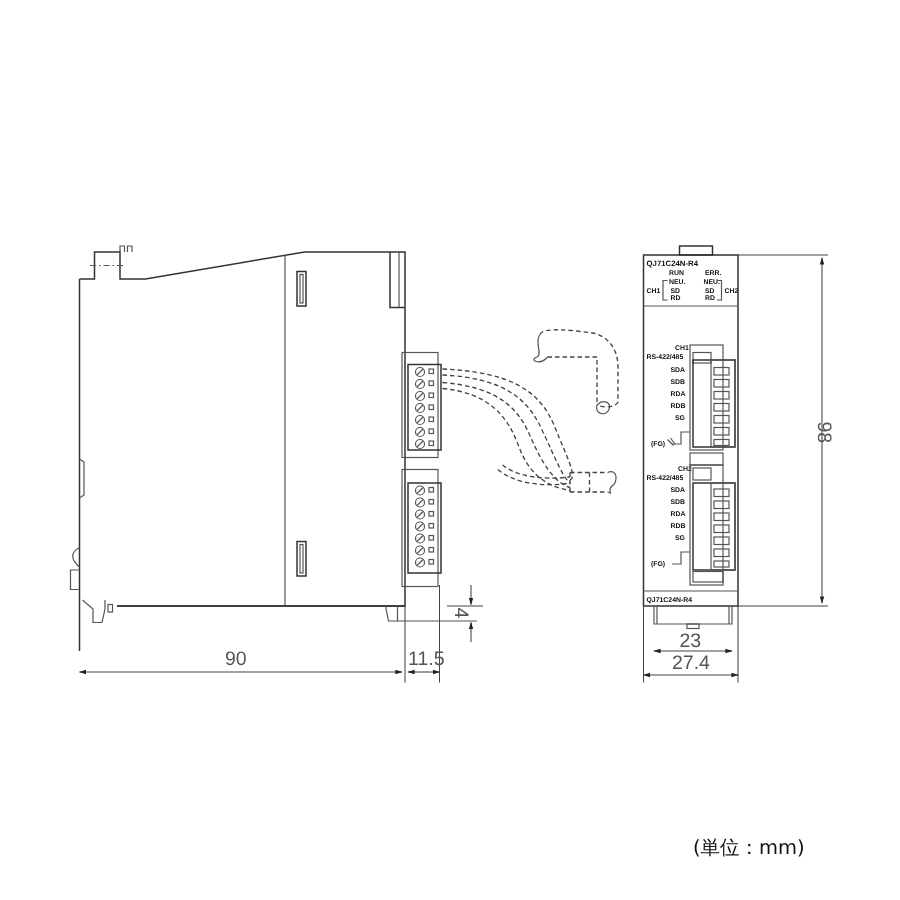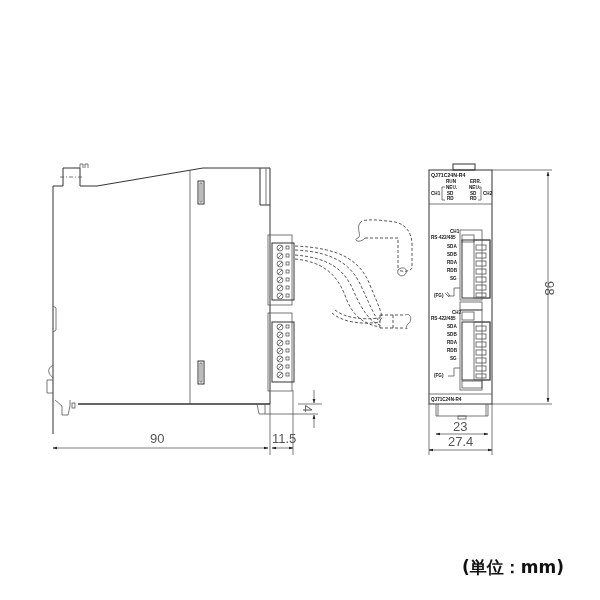--- a/index.html
+++ b/index.html
@@ -5,21 +5,21 @@
   html, body { margin:0; padding:0; background:#ffffff; }
   body { width:600px; height:600px; position:relative; overflow:hidden; font-family:"Liberation Sans", sans-serif; }
   svg { position:absolute; left:0; top:0; }
   .ln { stroke:#333; stroke-width:1; fill:none; }
   .ln2 { stroke:#555; stroke-width:0.8; fill:none; }
   .dash { stroke:#444; stroke-width:0.9; fill:none; stroke-dasharray:3,2; }
   .dim { stroke:#444; stroke-width:0.7; fill:none; }
   .dimtxt { font-family:"Liberation Sans", sans-serif; font-size:13px; fill:#555; }
   .tiny { font-family:"Liberation Sans", sans-serif; font-size:4.6px; fill:#111; font-weight:bold; }
   .small { font-family:"Liberation Sans", sans-serif; font-size:5.2px; fill:#111; font-weight:bold; }
-  .unit { position:absolute; left:462px; top:556px; font-size:17px; font-weight:bold; color:#111; font-family:"DejaVu Sans", sans-serif; }
+  .unit { position:absolute; left:462px; top:556px; font-size:13px; font-weight:normal; color:#111; font-family:"DejaVu Sans", sans-serif; }
 </style>
 </head>
 <body>
 
 <svg width="600" height="600" viewBox="0 0 600 600">
   <defs>
     <marker id="arr" viewBox="0 0 10 10" refX="9" refY="5" markerWidth="7" markerHeight="7" orient="auto-start-reverse">
       <path d="M0,2 L10,5 L0,8 z" fill="#222"></path>
     </marker>
   </defs>

